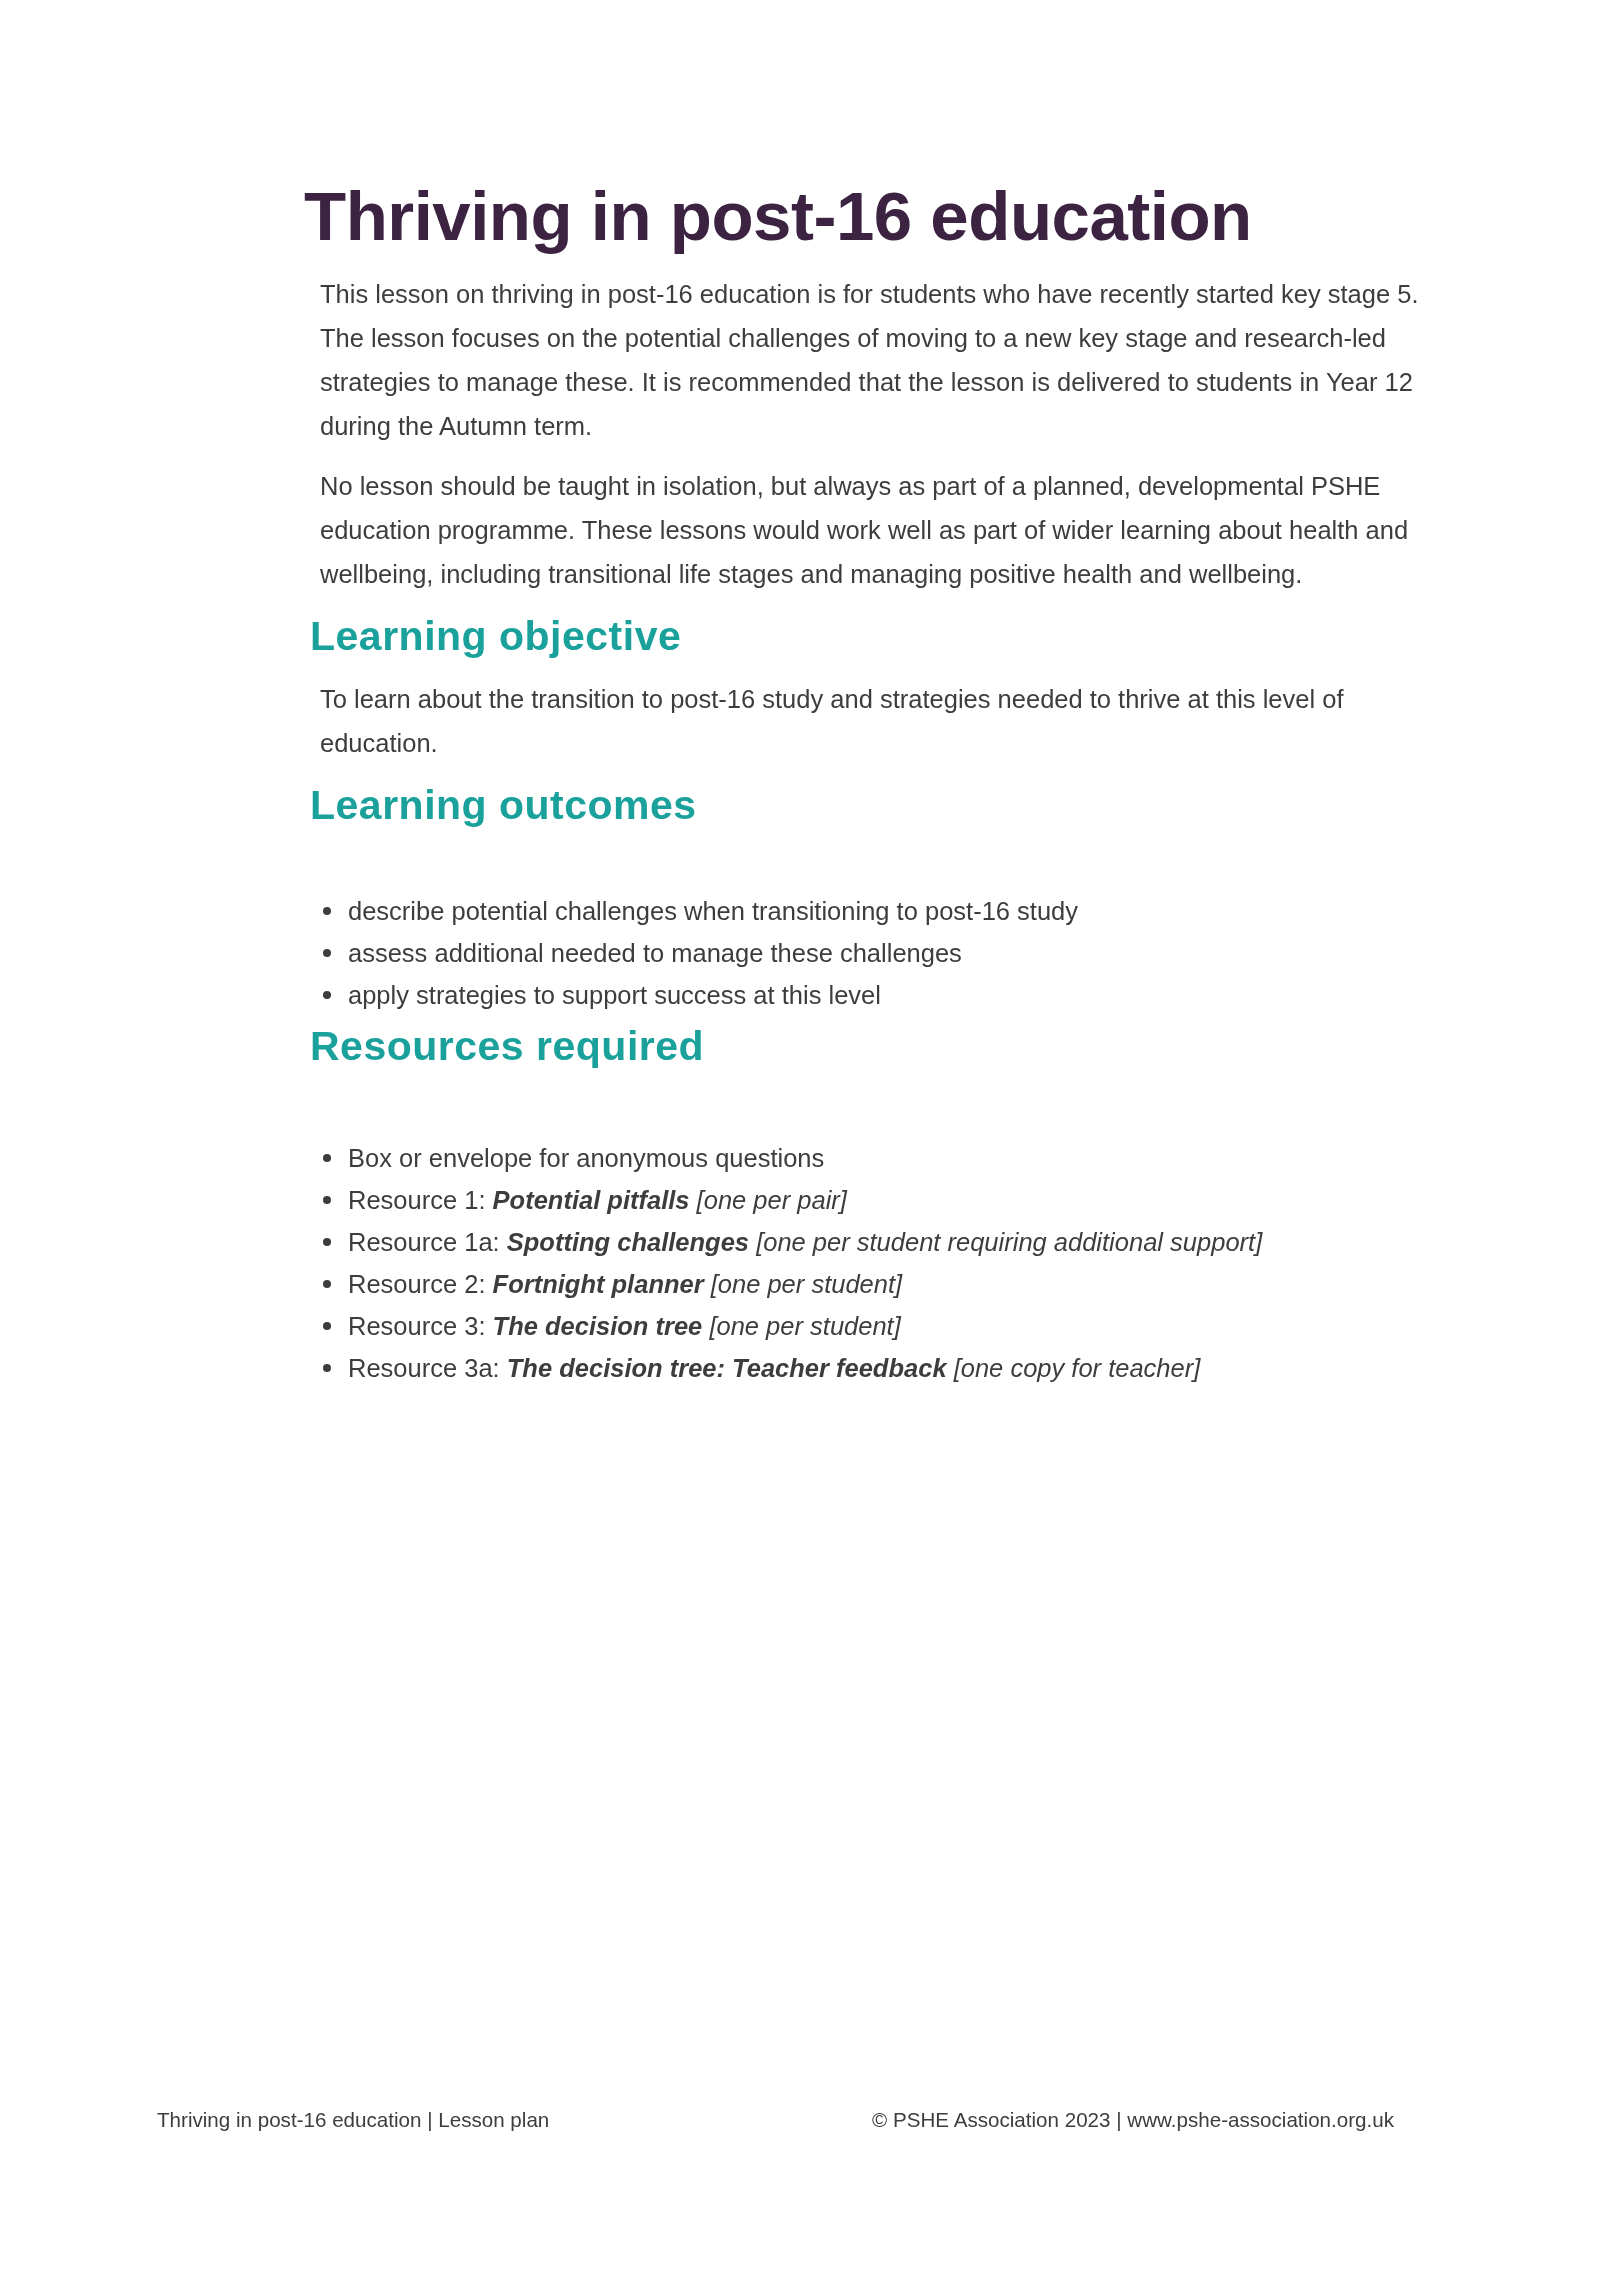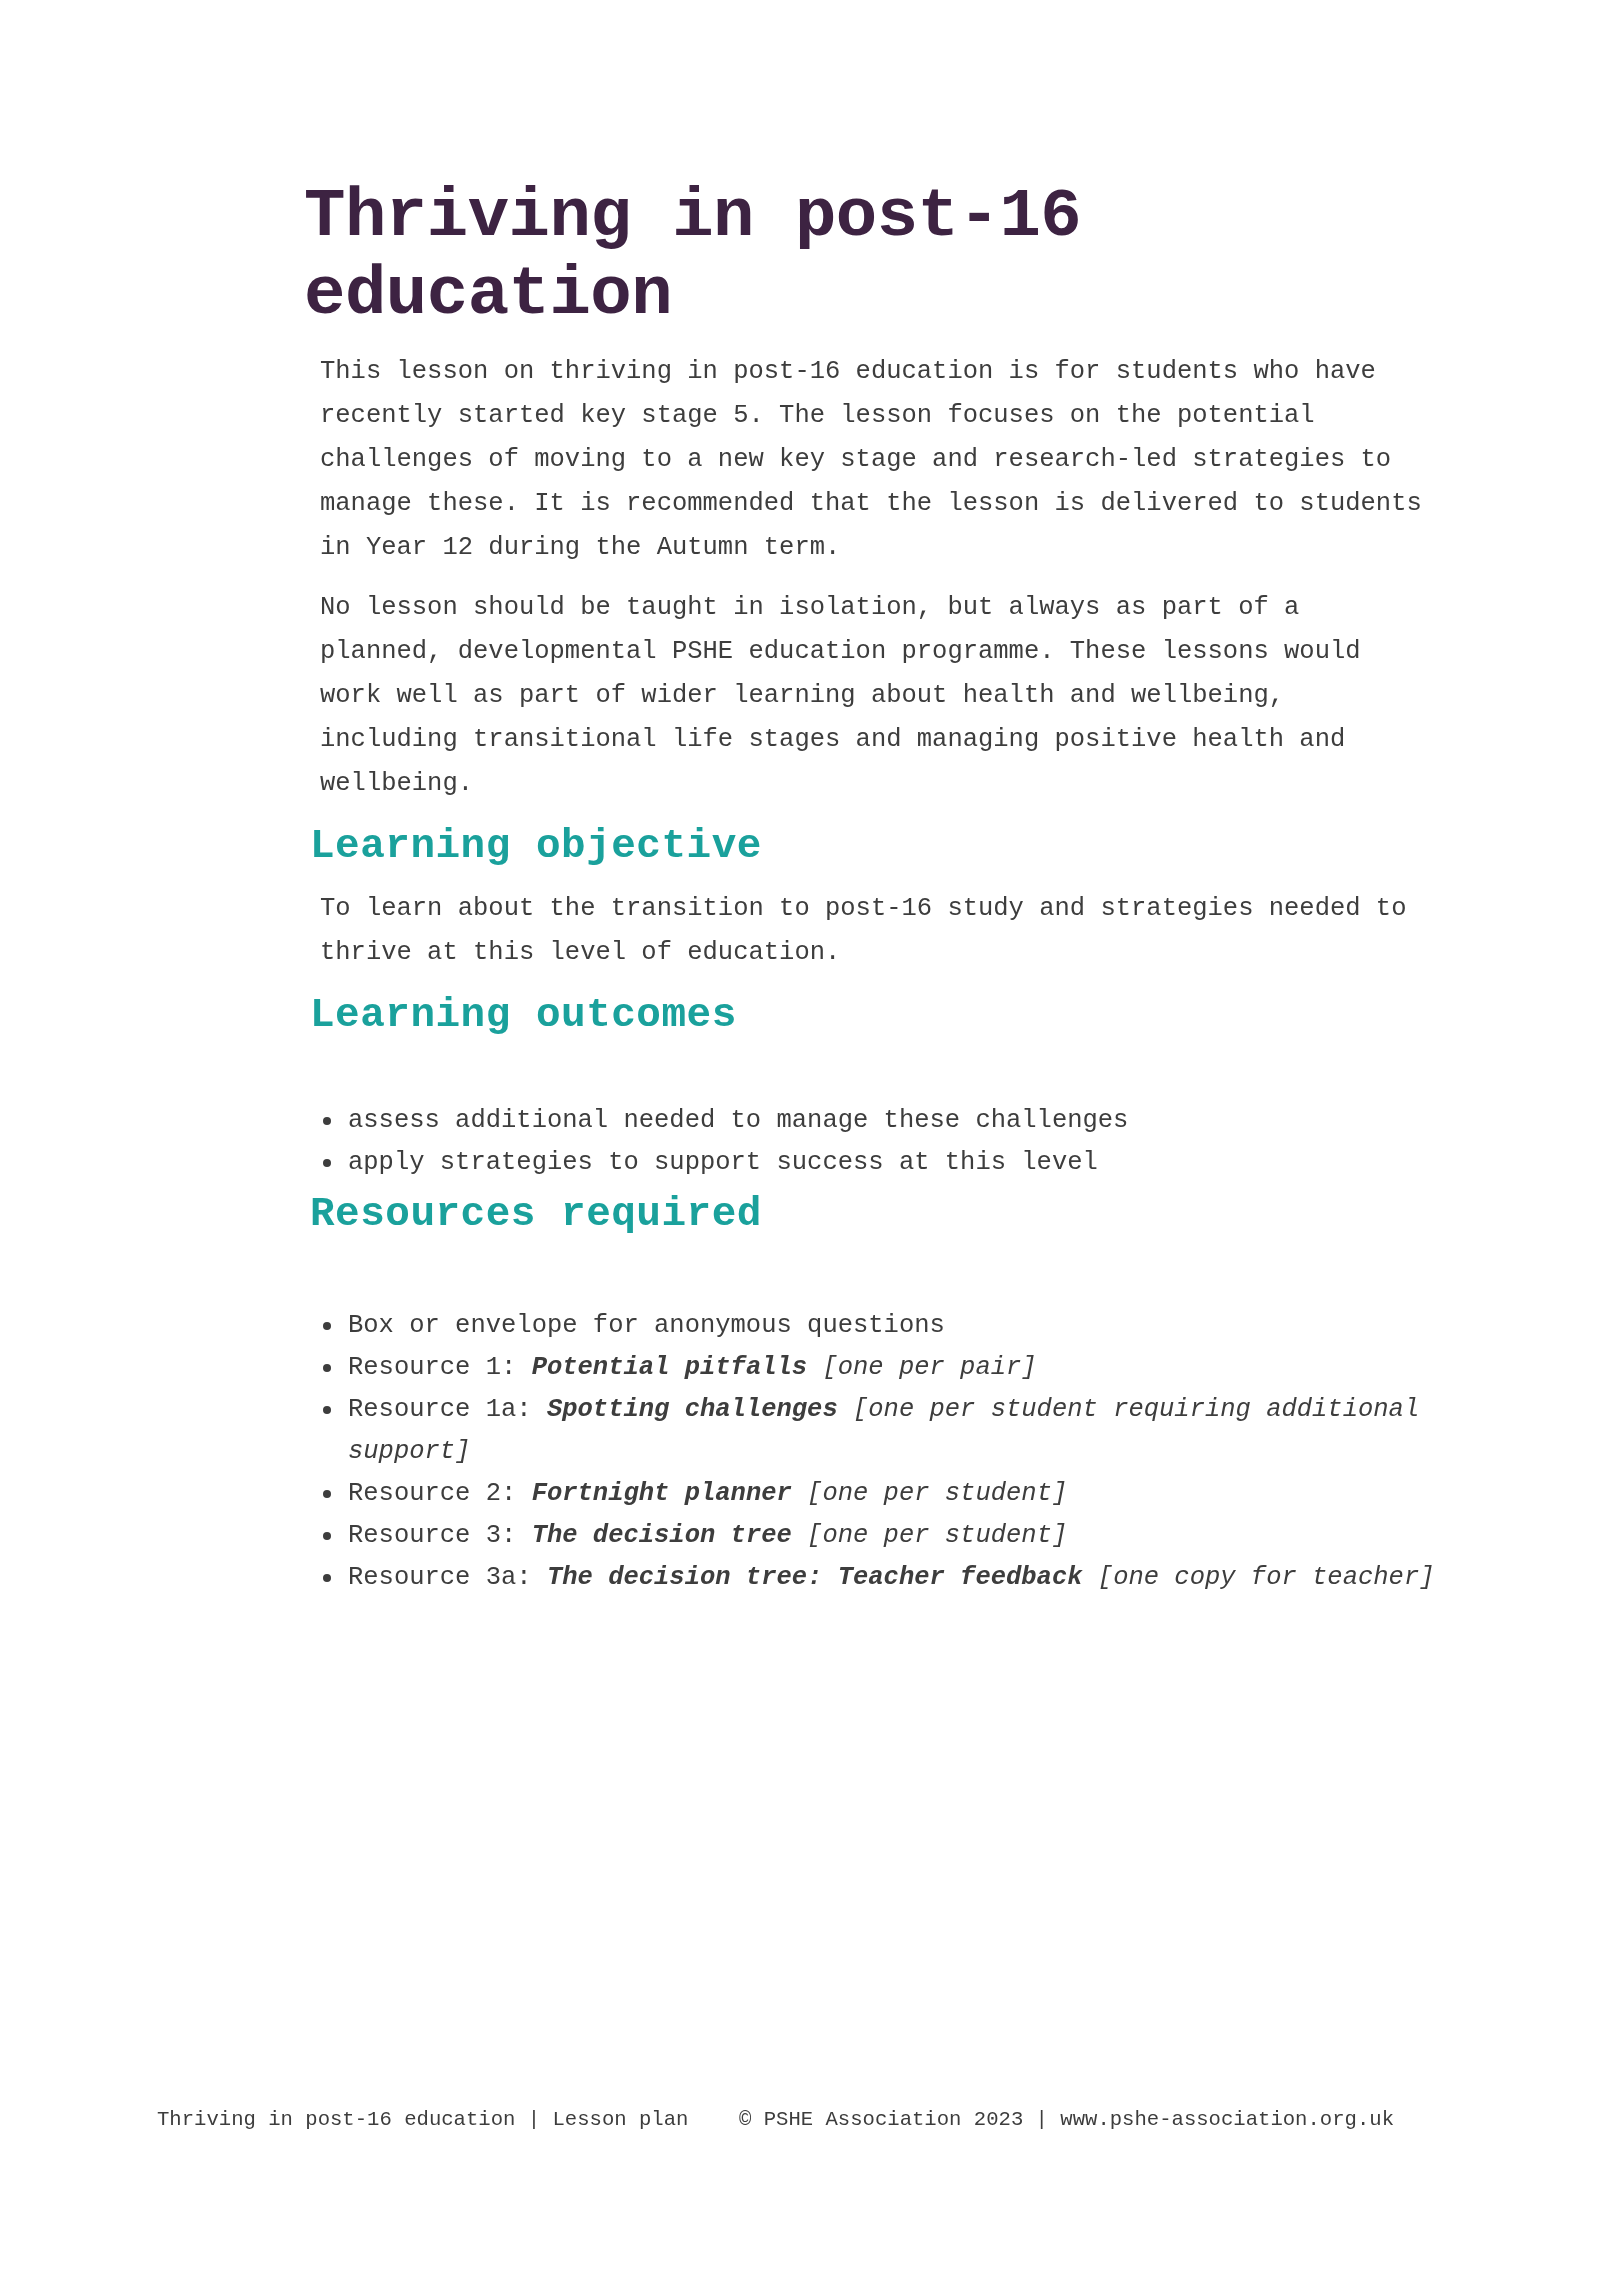--- a/index.html
+++ b/index.html
@@ -6,21 +6,21 @@
     margin: 0;
     padding: 0;
     background: #ffffff;
   }
   .page {
     position: relative;
     width: 1621px;
     height: 2184px;
     background: #ffffff;
     overflow: hidden;
-    font-family: Liberation Mono, monospace;
+    font-family: Liberation Sans, sans-serif;
     color: var(--body-color, #3d3d3d);
   }
   .content {
     margin-left: 304px;
     width: 1149px;
   }
   h1.doc-title {
     margin: 0;
     padding-top: 178px;
     font-size: 69px;
@@ -103,20 +103,21 @@
 
     <p class="body-par par-1">This lesson on thriving in post-16 education is for students who have recently started key stage 5. The lesson focuses on the potential challenges of moving to a new key stage and research-led strategies to manage these. It is recommended that the lesson is delivered to students in Year 12 during the Autumn term.</p>
     <p class="body-par par-2">No lesson should be taught in isolation, but always as part of a planned, developmental PSHE education programme. These lessons would work well as part of wider learning about health and wellbeing, including transitional life stages and managing positive health and wellbeing.</p>
 
     <h2 class="section-heading h2-objective">Learning objective</h2>
     <p class="body-par objective-text">To learn about the transition to post-16 study and strategies needed to thrive at this level of education.</p>
 
     <h2 class="section-heading h2-outcomes">Learning outcomes</h2>
 
     <ul class="bullet-list outcomes-list">
+      <li><span>describe potential challenges when transitioning to post-16 study</span></li>
       <li><span>assess additional needed to manage these challenges</span></li>
       <li><span>apply strategies to support success at this level</span></li>
     </ul>
 
     <h2 class="section-heading h2-resources">Resources required</h2>
 
     <ul class="bullet-list resources-list">
       <li><span>Box or envelope for anonymous questions</span><span class="res-name"></span><span class="res-note"></span></li>
       <li><span>Resource 1: </span><span class="res-name">Potential pitfalls</span><span class="res-note"> [one per pair]</span></li>
       <li><span>Resource 1a: </span><span class="res-name">Spotting challenges</span><span class="res-note"> [one per student requiring additional support]</span></li>

